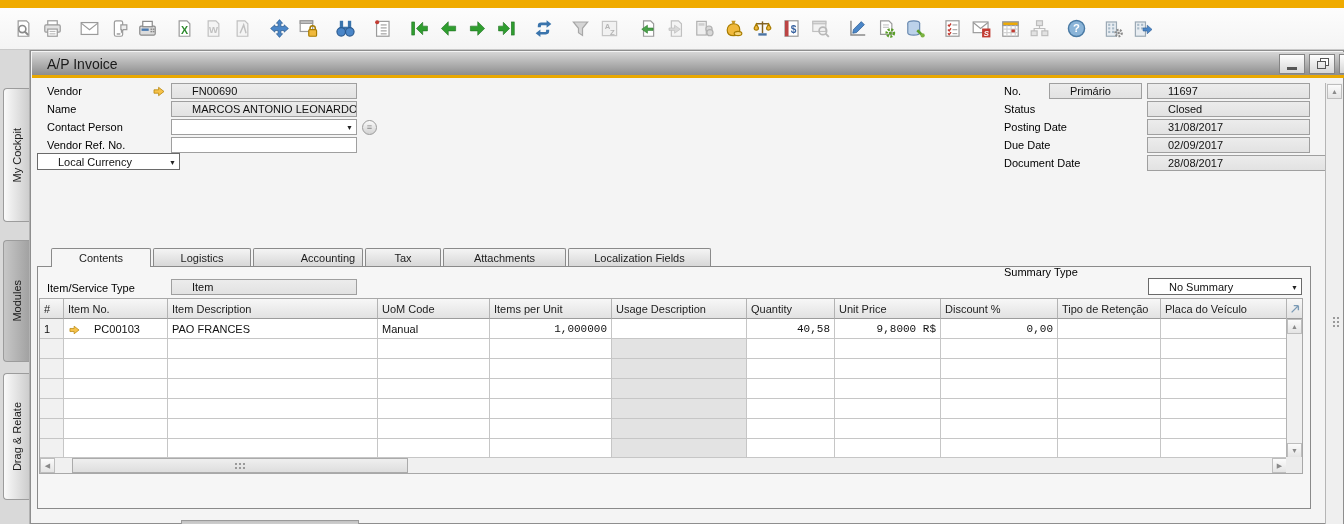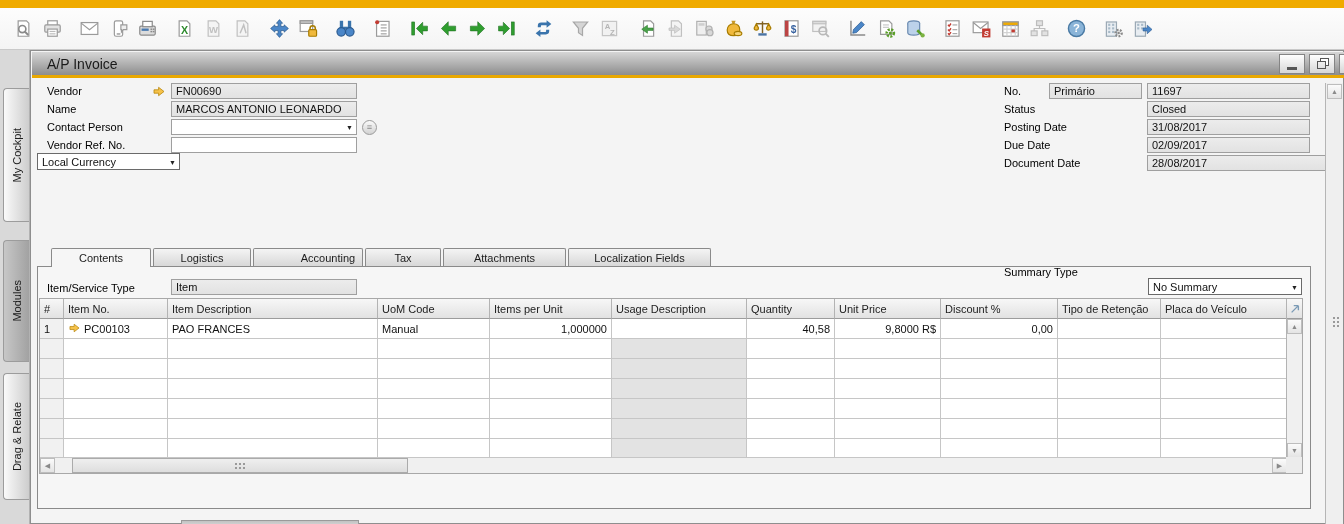--- a/index.html
+++ b/index.html
@@ -21,41 +21,41 @@
 
   
   .window { position:absolute; top:50px; left:30px; width:1314px; height:474px; background:#f4f4f4; border:1px solid #8e8e8e; }
   .titlebar { position:absolute; top:1px; left:1px; width:1312px; height:26px; background:linear-gradient(#d6d6d6,#8d8d8d); border-bottom:3px solid #E9A800; display:flex; align-items:center; padding-left:15px; }
   .titlebar .title { font-size:14px; color:#1a1a1a; }
   .win-btn { position:absolute; top:3px; width:26px; height:20px; background:linear-gradient(#fefefe,#d6d6d6); border:1px solid #848484; display:flex; align-items:center; justify-content:center; font-size:10px; color:#444; cursor:pointer; }
   .min-glyph { width:10px; height:3px; background:#555; margin-top:9px; }
   .restore-glyph { width:9px; height:8px; border:1px solid #555; box-shadow:3px -3px 0 -1px #fff,3px -3px 0 0 #555; margin-top:2px; margin-right:2px; }
 
   .lbl { position:absolute; color:#000; white-space:nowrap; }
-  .fld { position:absolute; height:16px; border:1px solid #9f9f9f; background:#fff; padding:0 4px; display:flex; align-items:center; white-space:nowrap; overflow:hidden; }
+  .fld { position:absolute; height:16px; border:1px solid #9f9f9f; background:#fff; padding:0 20px; display:flex; align-items:center; white-space:nowrap; overflow:hidden; }
   .fld.ro { background:linear-gradient(#ececec,#e2e2e2); }
   .dd-arrow { position:absolute; right:3px; top:4px; font-size:7px; color:#222; pointer-events:none; }
   .circle-btn { position:absolute; width:15px; height:15px; border-radius:50%; background:linear-gradient(#fafafa,#d2d2d2); border:1px solid #9a9a9a; color:#8a8a8a; font-size:9px; line-height:13px; text-align:center; cursor:pointer; }
 
   
   .tabs { position:absolute; left:20px; top:197px; display:flex; gap:2px; }
   .tab { height:18px; border:1px solid #8a8a8a; border-bottom:none; border-radius:2px 2px 0 0; background:linear-gradient(#f4f4f4,#d8d8d8); display:flex; align-items:center; justify-content:center; cursor:pointer; color:#1c1c1c; }
   .tab.active { background:#f6f6f6; height:19px; position:relative; z-index:3; }
 
   .groupbox { position:absolute; left:6px; top:215px; width:1274px; height:243px; border:1px solid #8a8a8a; background:#f6f6f6; }
 
   
   .tablewrap { position:absolute; left:8px; top:247px; width:1264px; height:176px; border:1px solid #a8a8a8; background:#fff; }
   .trow { display:flex; height:20px; }
   .tcell { border-right:1px solid #c6c6c6; border-bottom:1px solid #c6c6c6; padding:0 4px; display:flex; align-items:center; overflow:hidden; white-space:nowrap; }
   .tcell.th { background:linear-gradient(#f7f7f7,#e2e2e2); border-right:1px solid #b3b3b3; border-bottom:1px solid #9c9c9c; color:#222; cursor:default; }
   .tcell.rn { background:#f1f1f1; }
   .tcell.dis { background:#e3e3e3; }
-  .tcell.r { justify-content:flex-end; }
-  .itemlink { display:flex; align-items:flex-start; gap:3px; }
+  .tcell.r { justify-content:flex-end;font-family:Liberation Mono, monospace; }
+  .itemlink { display:flex; align-items:flex-end; gap:13px; }
 
   .vrail { position:absolute; top:0; right:0; width:16px; height:160px; border-left:1px solid #b3b3b3; }
   .vrail .corner { height:20px; background:linear-gradient(#f7f7f7,#e2e2e2); border-bottom:1px solid #9c9c9c; display:flex; align-items:center; justify-content:center; cursor:pointer; }
   .vrail .track { height:140px; background:#f0f0f0; position:relative; }
   .sb-btn { position:absolute; left:0; width:15px; height:15px; background:linear-gradient(#fbfbfb,#e4e4e4); border:1px solid #bdbdbd; color:#8a8a8a; font-size:7px; display:flex; align-items:center; justify-content:center; cursor:pointer; }
   .hscroll { position:absolute; left:0; bottom:0; width:1248px; height:16px; background:#f0f0f0; border-top:1px solid #c6c6c6; }
   .hthumb { position:absolute; left:32px; top:0; width:336px; height:15px; background:linear-gradient(#efefef,#dedede); border:1px solid #ababab; cursor:grab; display:flex; align-items:center; justify-content:center; }
   .grip-h { width:2px; height:2px; background:#9a9a9a; box-shadow:4px 0 #9a9a9a,0 4px #9a9a9a,4px 4px #9a9a9a,-4px 0 #9a9a9a,-4px 4px #9a9a9a; margin-bottom:3px; }
   .corner-br { position:absolute; right:0; bottom:0; width:16px; height:16px; background:#ececec; }
 

